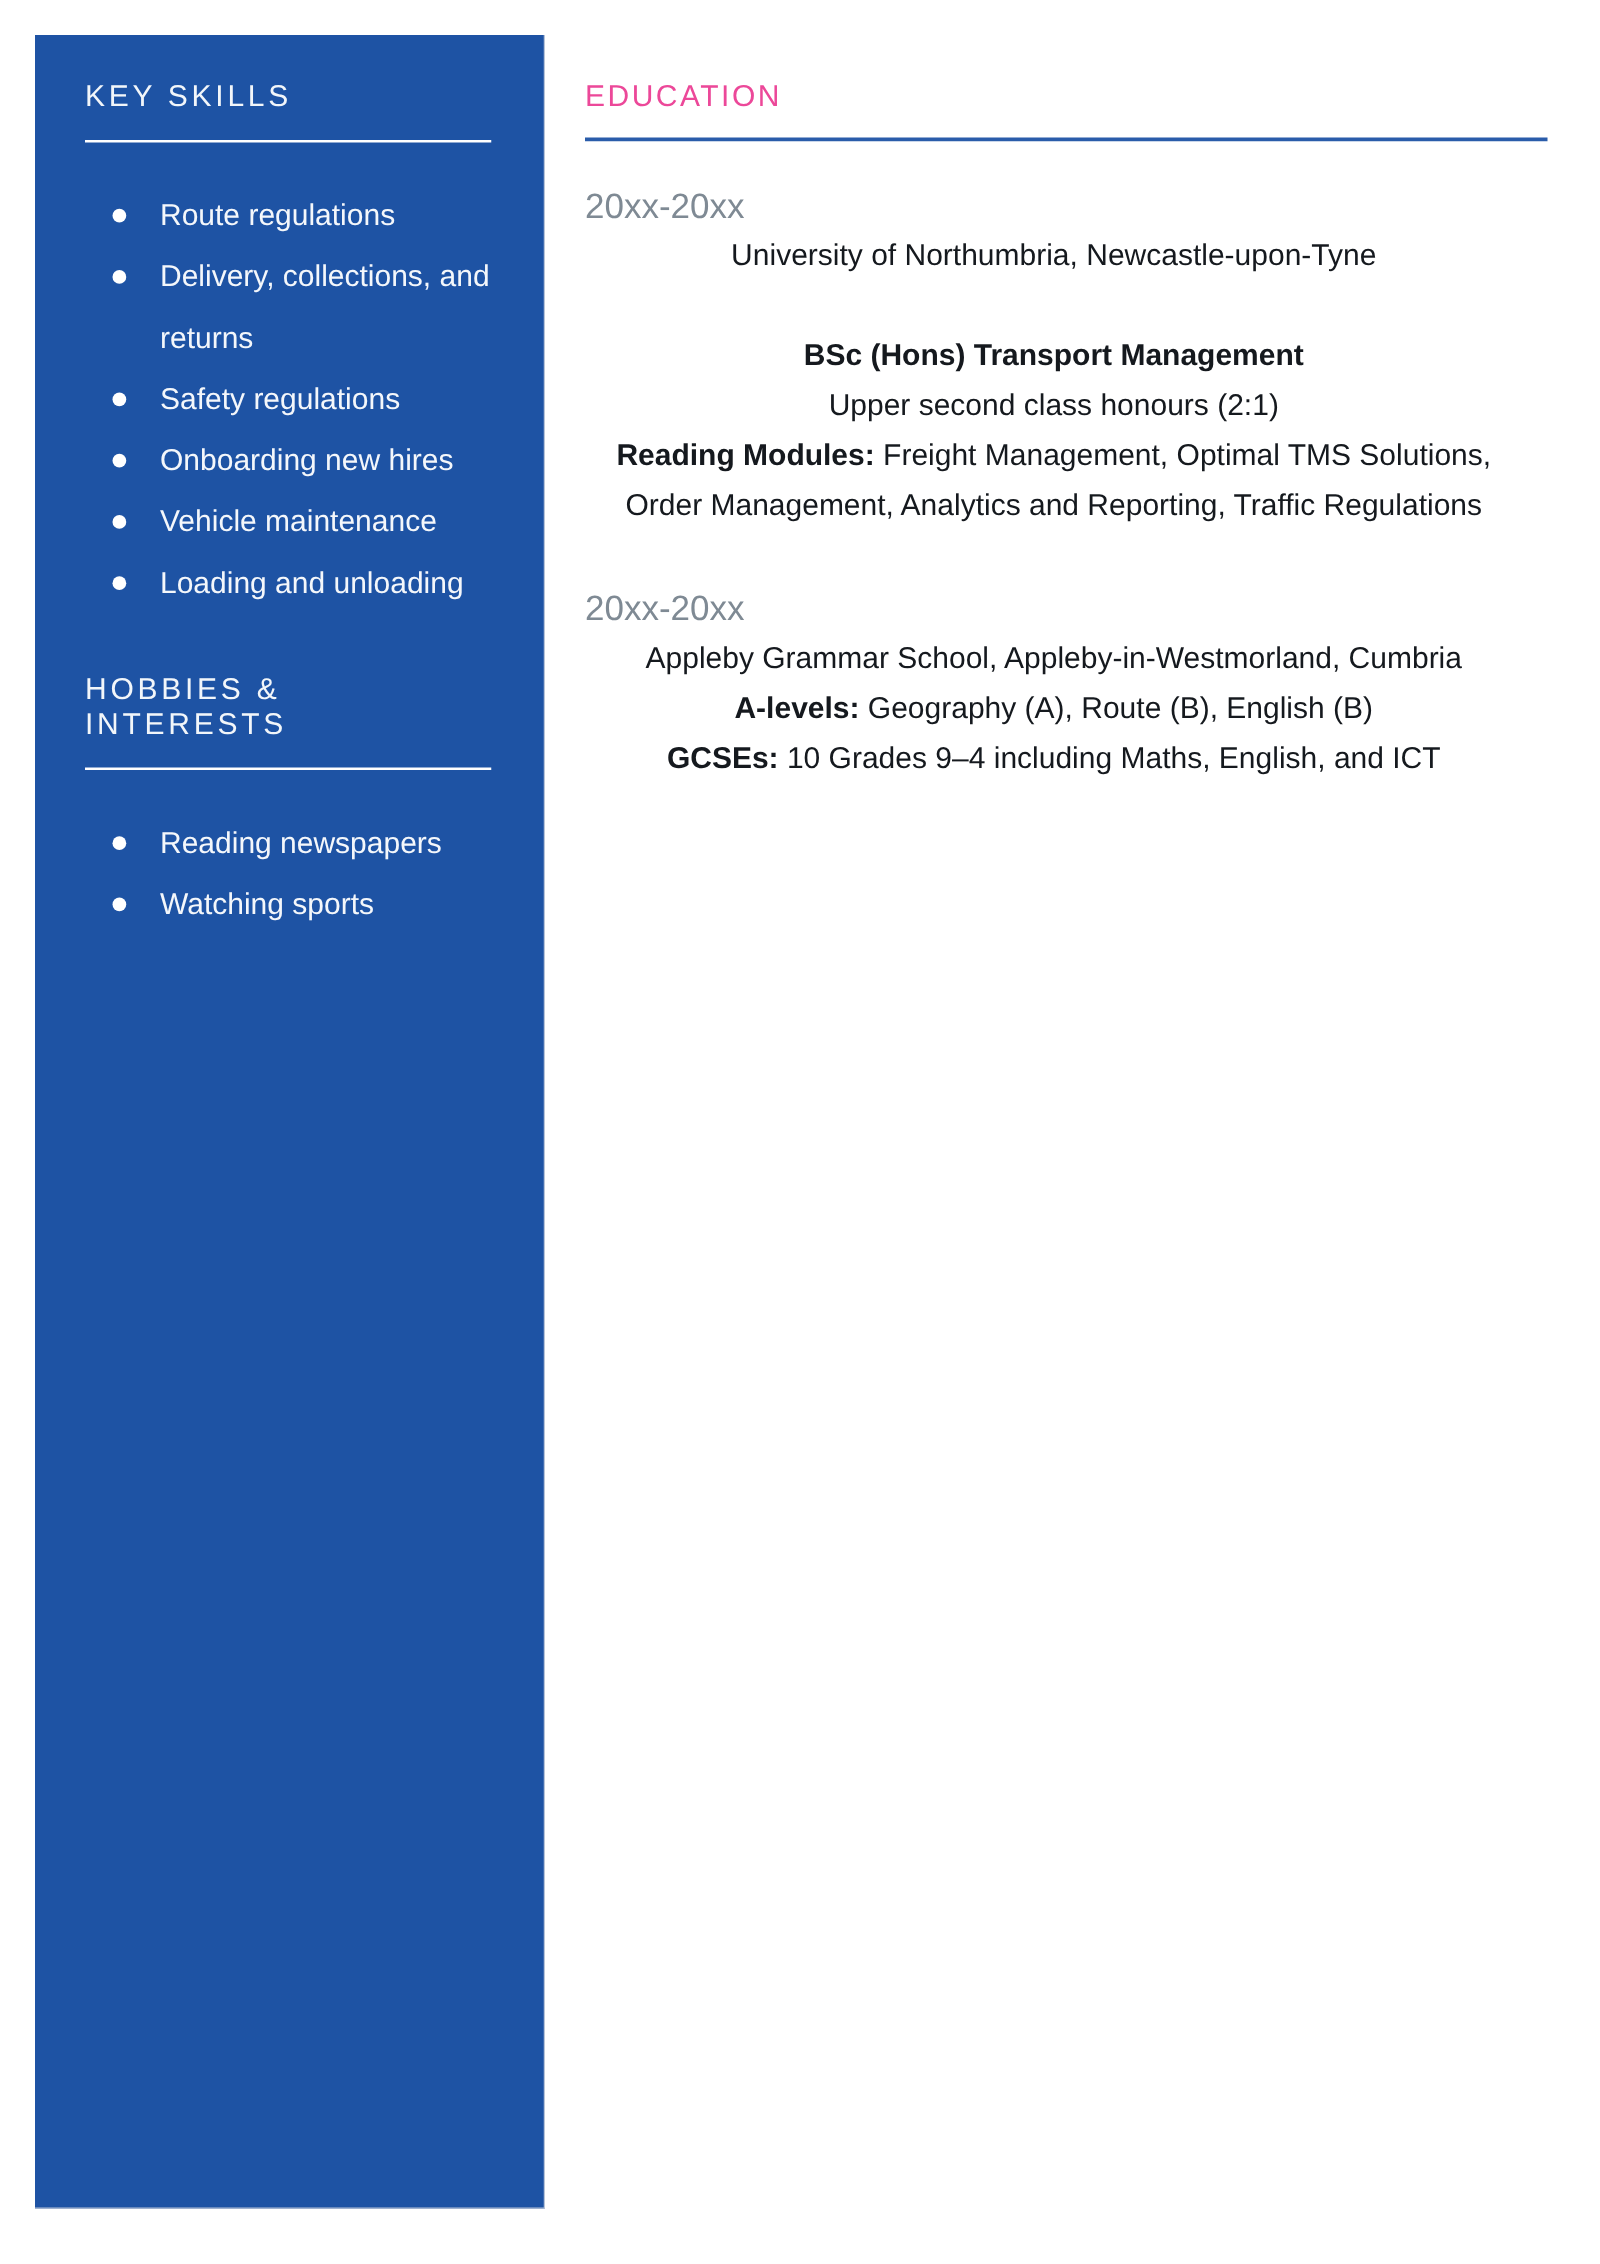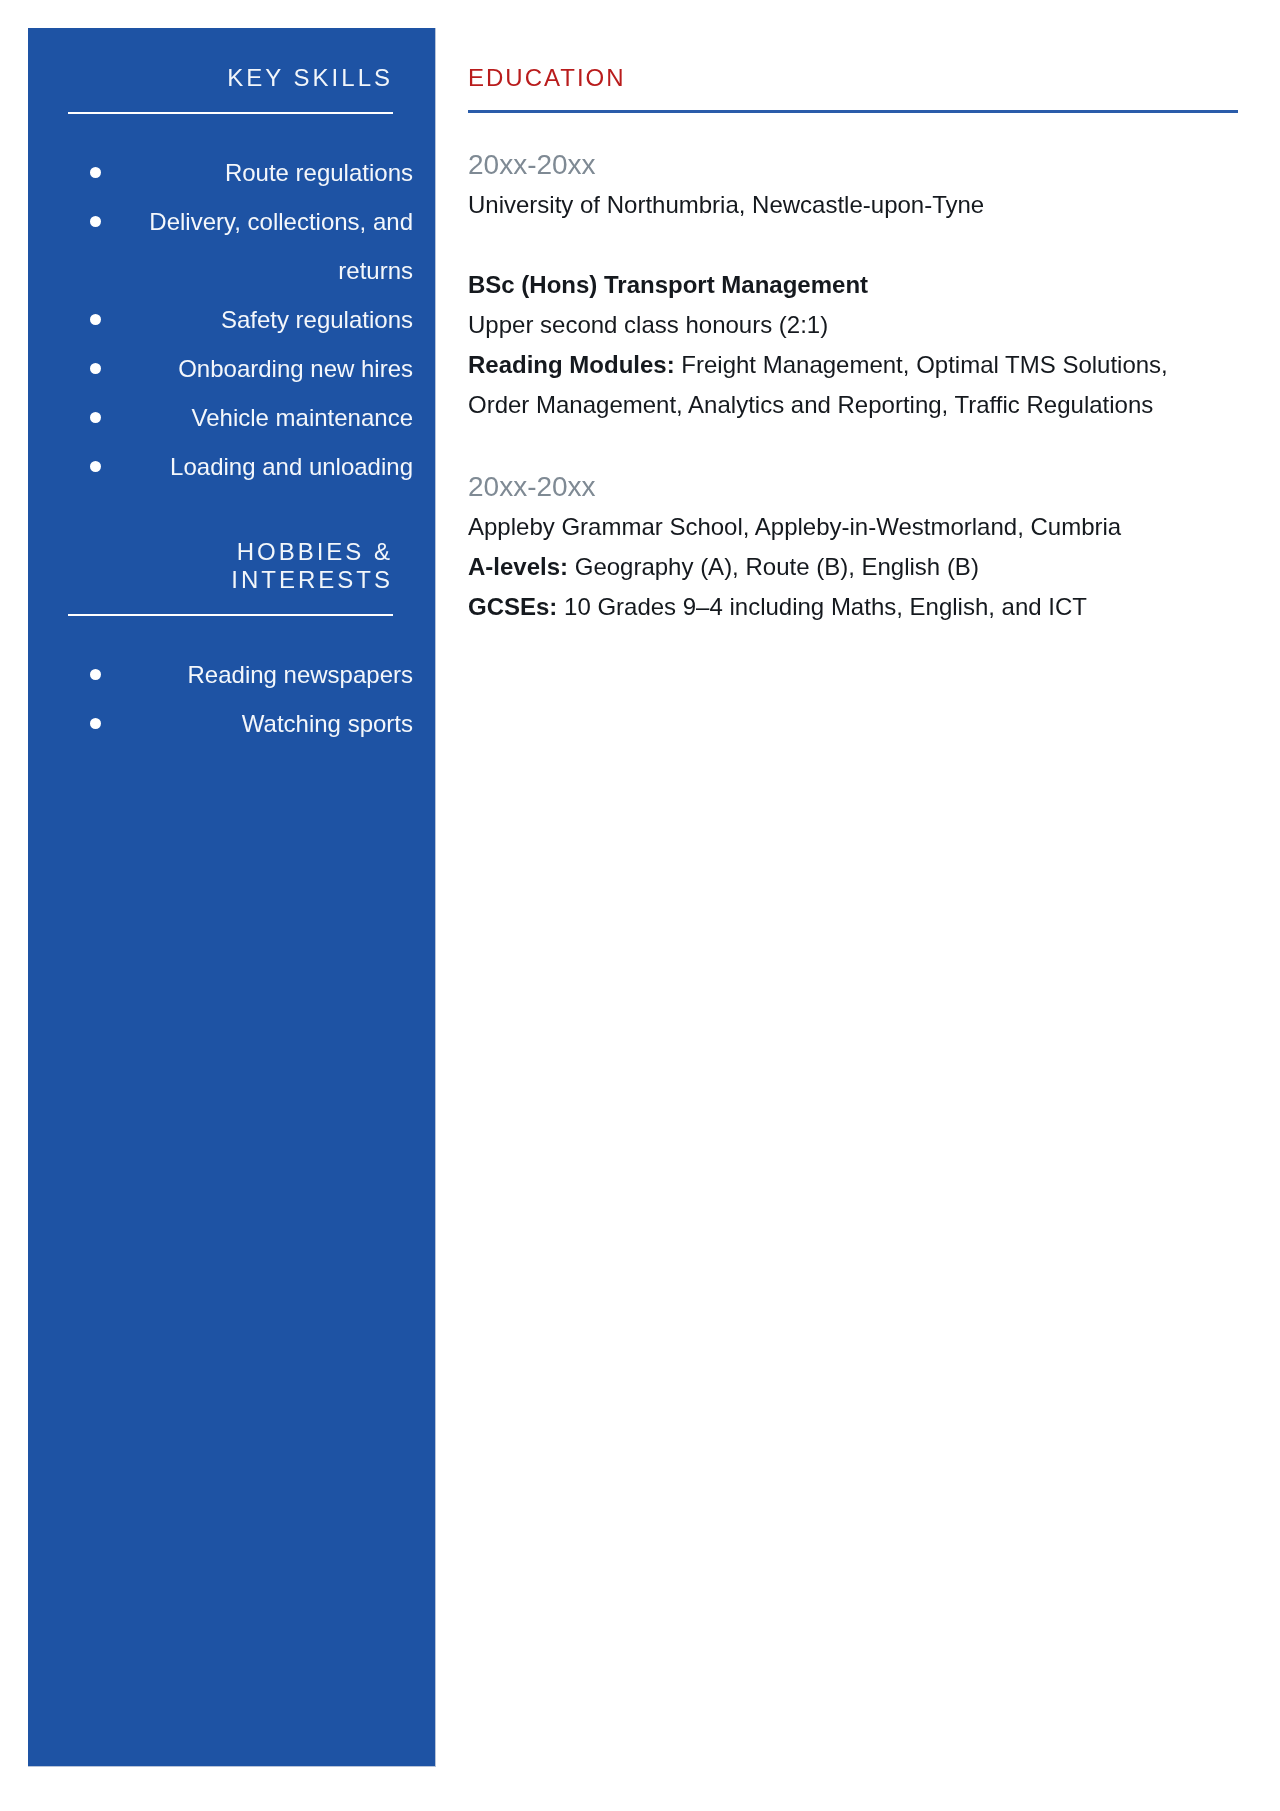--- a/index.html
+++ b/index.html
@@ -18,21 +18,20 @@
     position: absolute;
     left: 28px;
     top: 28px;
     width: 408px;
     height: 1739px;
     background: #1e53a4;
     color: #f4f7fb;
     padding: 36px 0 0 40px;
     border-right: 1px solid #b8c4d8;
     border-bottom: 1px solid #b8c4d8;
-    text-align: right;
   }
   .sidebar h2 {
     margin: 0;
     font-size: 24px;
     line-height: 28px;
     font-weight: 400;
     letter-spacing: 3px;
     color: #f2f6fa;
     width: 325px;
     padding-bottom: 20px;
@@ -68,35 +67,36 @@
     left: 468px;
     top: 64px;
     width: 770px;
   }
   .main-heading {
     margin: 0;
     font-size: 24px;
     line-height: 28px;
     font-weight: 400;
     letter-spacing: 2px;
-    color: #b91c1c;
+    color: #ec4899;
     padding-bottom: 18px;
     border-bottom: 3px solid #2a5caa;
   }
   .entries { margin-top: 32px; width: 750px; }
   .entry + .entry { margin-top: 42px; }
   .dates {
     font-size: 28px;
     line-height: 40px;
     color: #7f8a94;
   }
   .line {
     font-size: 24px;
     line-height: 40px;
     color: #15191e;
+    text-align: center;
   }
   .degree { font-weight: 700; margin-top: 40px; }
   .bold { font-weight: 700; }
 </style>
 </head>
 <body>
 
 <div class="page">
 
   <aside class="sidebar">

